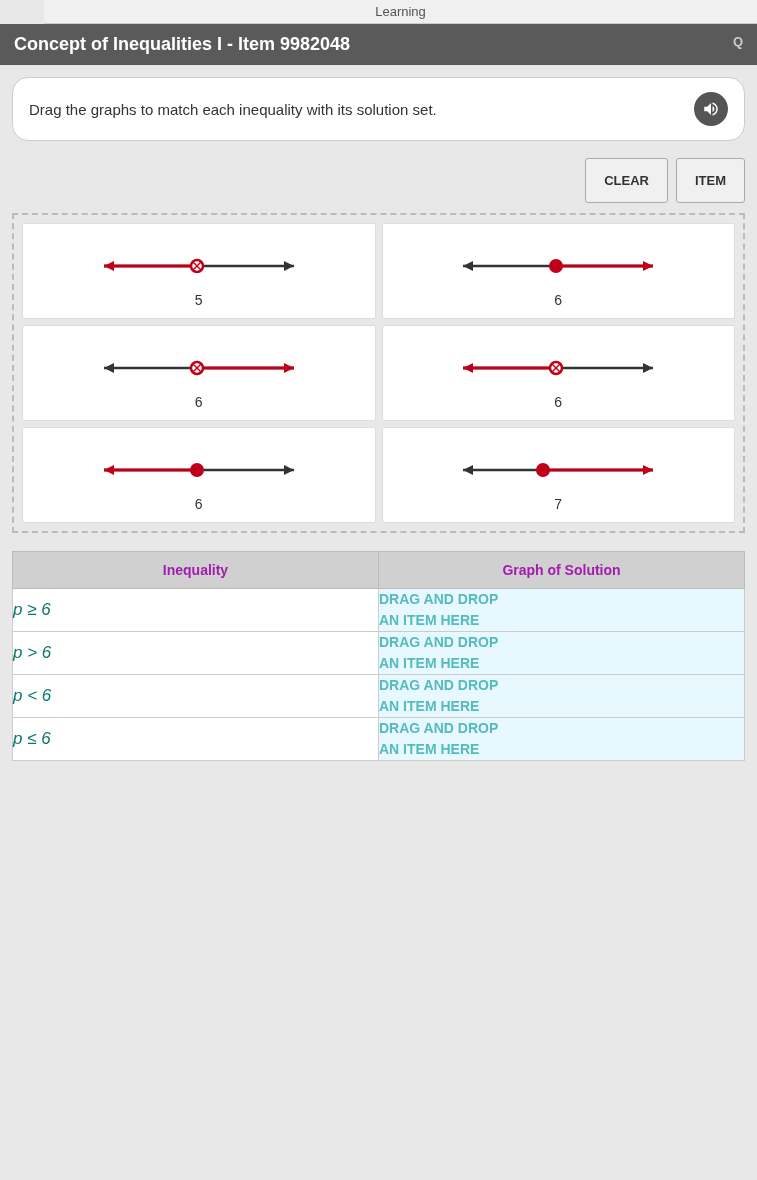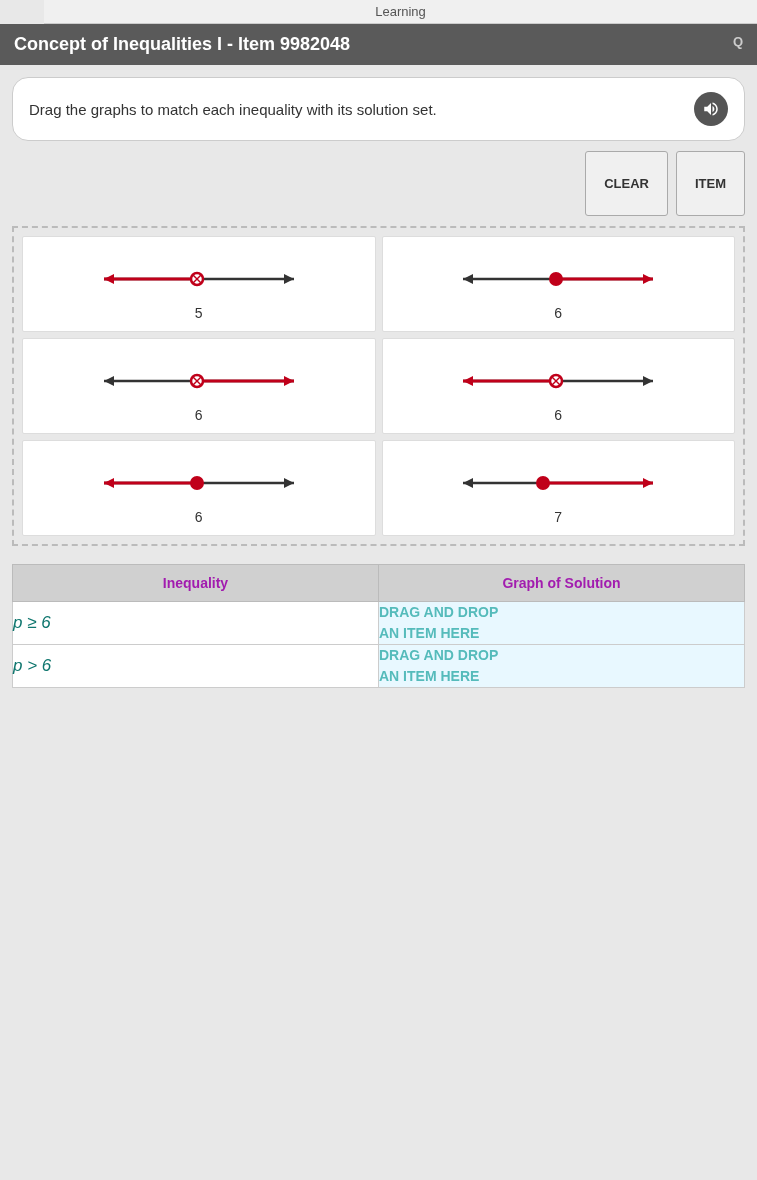--- a/index.html
+++ b/index.html
@@ -73,28 +73,29 @@
     }
 
     .action-bar {
       display: flex;
       justify-content: flex-end;
       padding: 10px 0;
       gap: 8px;
     }
 
     .btn {
-      padding: 24px 18px;
+      padding: 14px 18px;
       border: 1px solid #aaa;
       background: #f0f0f0;
       border-radius: 3px;
       font-size: 13px;
       font-weight: bold;
       cursor: pointer;
       color: #333;
+      margin-top: 7px;
     }
 
     .graphs-container {
       border: 2px dashed #bbb;
       background: #e8e8e8;
       padding: 8px;
       display: grid;
       grid-template-columns: 1fr 1fr;
       grid-template-rows: repeat(3, auto);
       gap: 6px;
@@ -324,16 +325,24 @@
     </thead>
     <tbody id="table-body">
         <tr>
           <td class="inequality-cell">p ≥ 6</td>
           <td class="drop-cell">DRAG AND DROP<br>AN ITEM HERE</td>
         </tr>
         <tr>
           <td class="inequality-cell">p &gt; 6</td>
           <td class="drop-cell">DRAG AND DROP<br>AN ITEM HERE</td>
         </tr>
+        <tr>
+          <td class="inequality-cell">p &lt; 6</td>
+          <td class="drop-cell">DRAG AND DROP<br>AN ITEM HERE</td>
+        </tr>
+        <tr>
+          <td class="inequality-cell">p ≤ 6</td>
+          <td class="drop-cell">DRAG AND DROP<br>AN ITEM HERE</td>
+        </tr>
       </tbody>
   </table>
 
 </div>
 
 </body></html>

